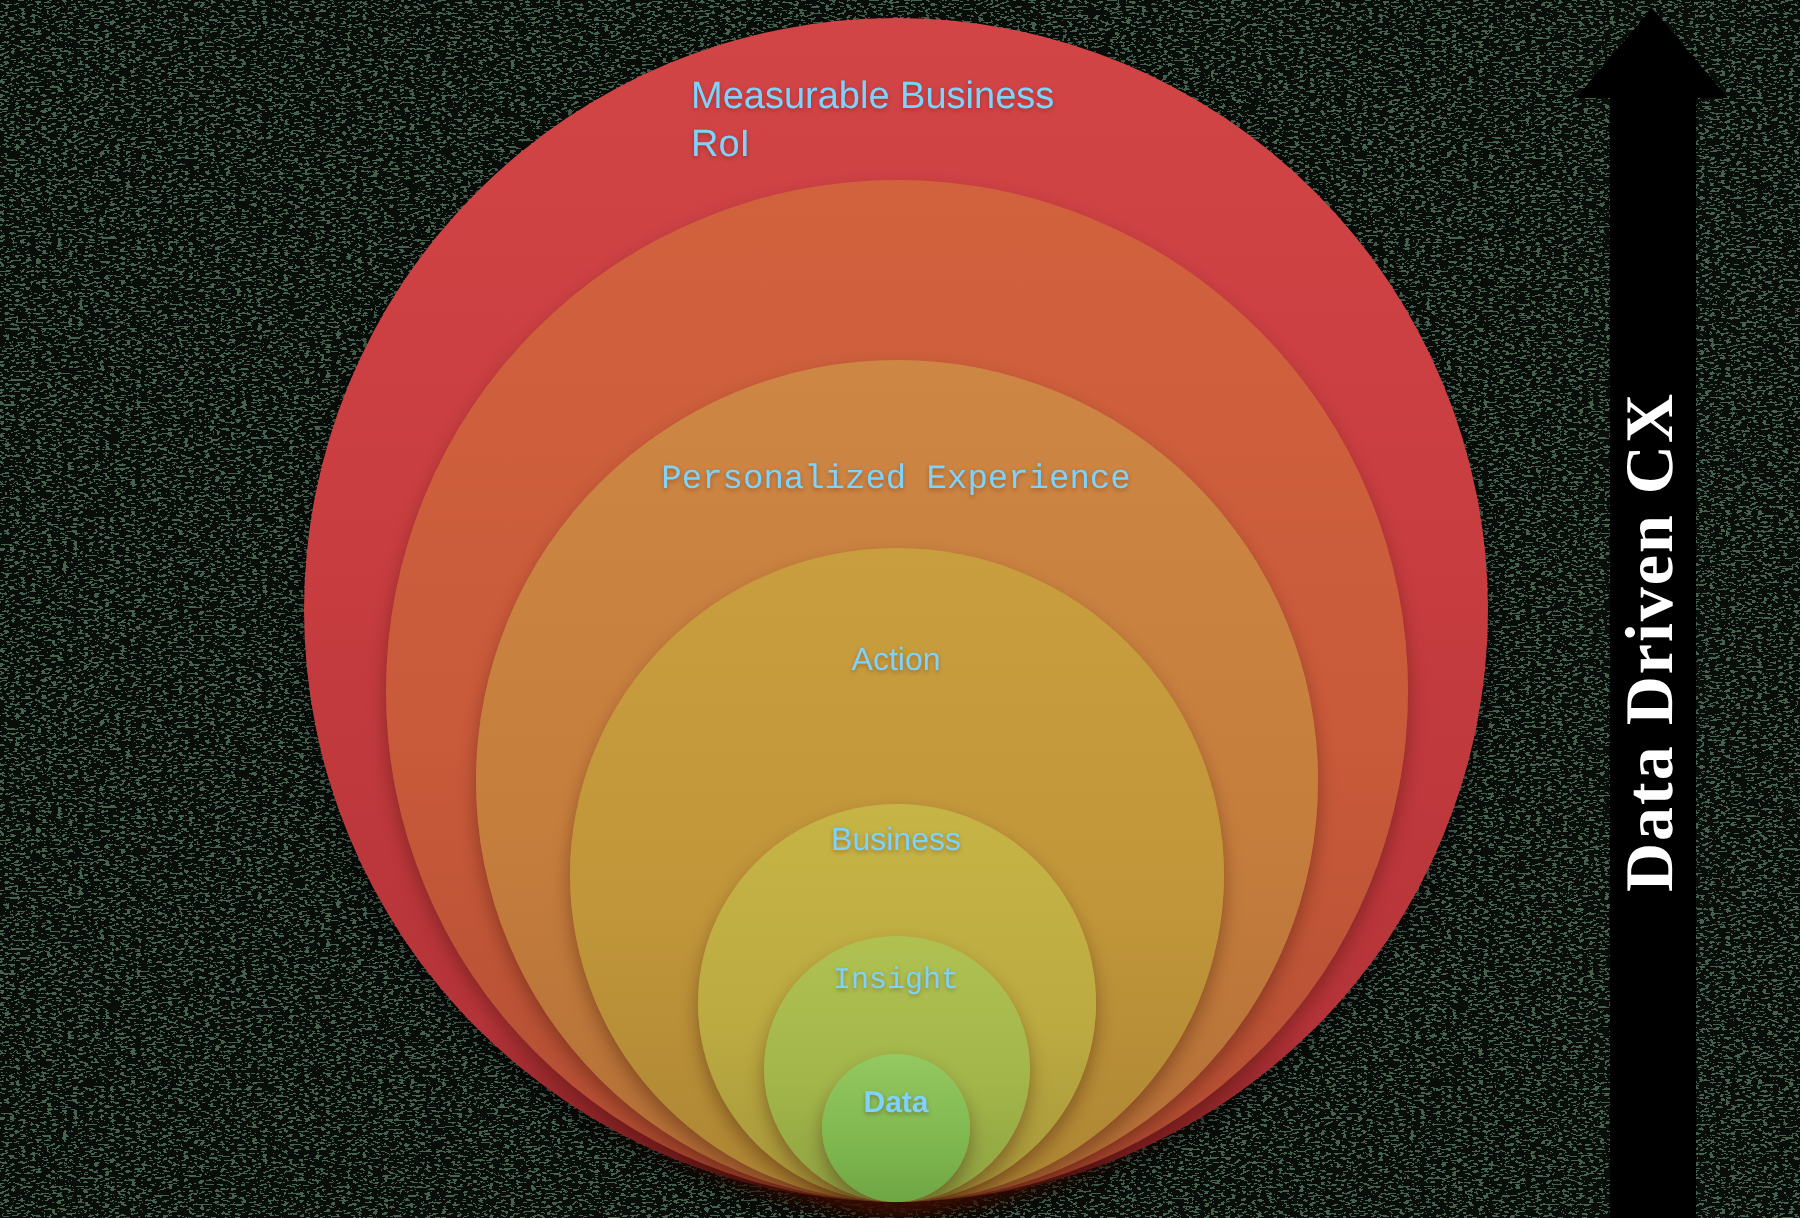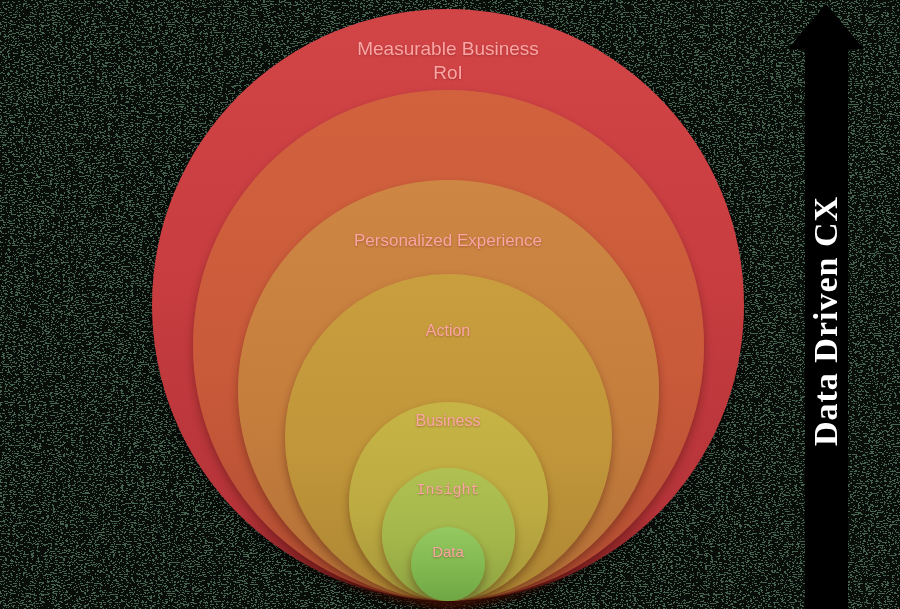--- a/index.html
+++ b/index.html
@@ -49,32 +49,32 @@
   }
   .c7 {
     left: 411px; top: 527px; width: 74px; height: 74px; z-index: 7;
     background: linear-gradient(to bottom, #94c860 0%, #81b950 55%, #6fa645 100%);
   }
   .layer-label {
     position: absolute;
     left: 448px;
     transform: translateX(-50%);
     z-index: 10;
-    color: #fca5a5;
-    text-align: center;
+    color: #7dd3fc;
+    text-align: left;
     line-height: 1.25;
     text-shadow: 0 1px 2px rgba(90, 20, 10, 0.35);
   }
   .l1 { top: 37px;  font-size: 19px; width: 205px; }
   .l2 { top: 122px; font-size: 19px; width: 235px; }
-  .l3 { top: 230px; font-size: 17px; white-space: nowrap; }
+  .l3 { top: 230px; font-size: 17px; white-space: nowrap; font-family: Liberation Mono, monospace; }
   .l4 { top: 321px; font-size: 16px; white-space: nowrap; }
   .l5 { top: 411px; font-size: 16px; white-space: nowrap; }
   .l6 { top: 482px; font-size: 15px; white-space: nowrap; font-family: Liberation Mono, monospace; }
-  .l7 { top: 543px; font-size: 15px; white-space: nowrap; }
+  .l7 { top: 543px; font-size: 15px; white-space: nowrap; font-weight: bold; }
   .arrow-shaft {
     position: absolute;
     left: 805px; top: 48px;
     width: 43px; height: 561px;
     background: #000;
     z-index: 8;
   }
   .arrow-head {
     position: absolute;
     left: 788px; top: 4px;

